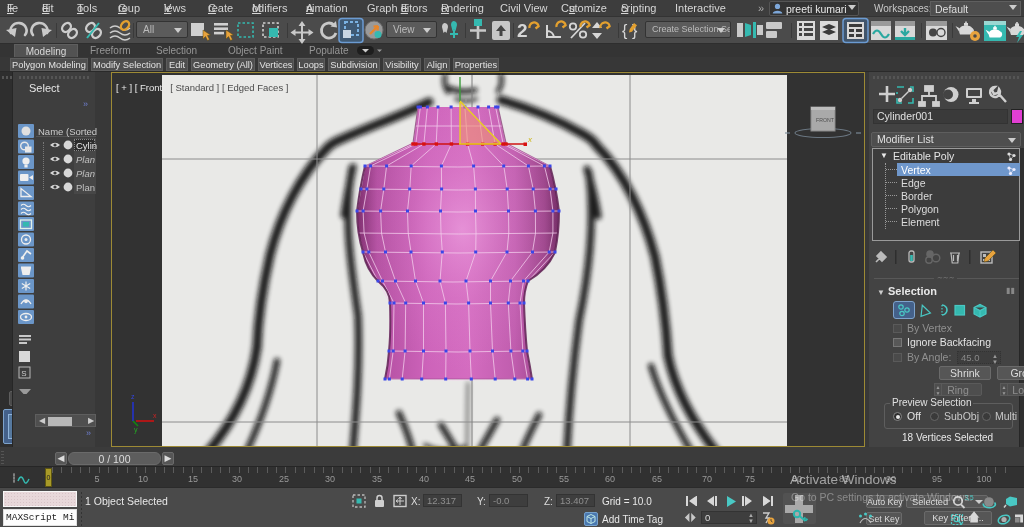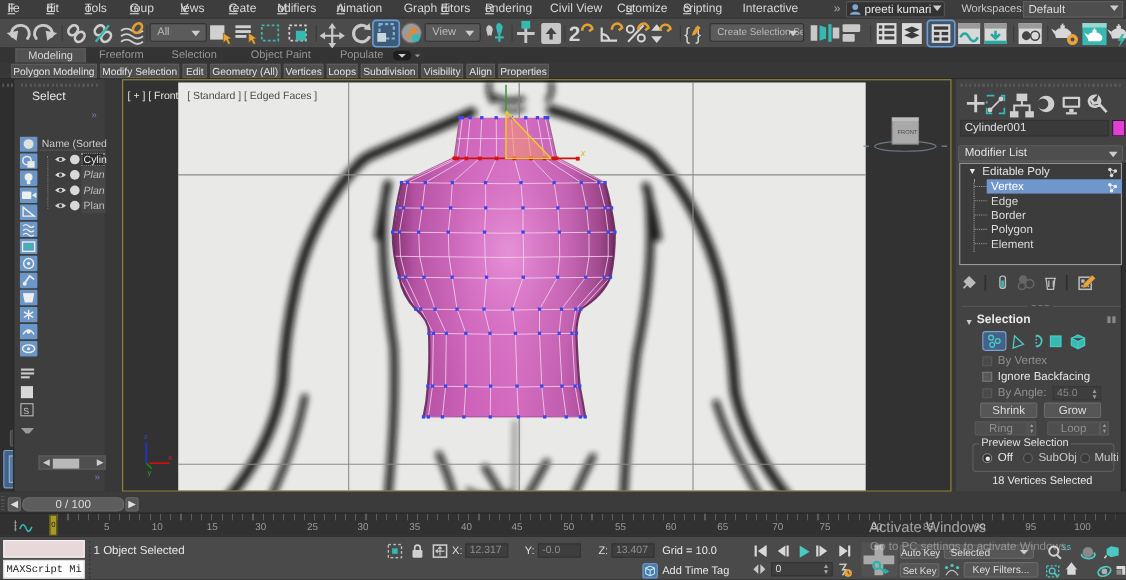--- a/index.html
+++ b/index.html
@@ -21,21 +21,21 @@
 
 #main{left:0;top:72px;width:1024px;height:375px;background:#383838;}
 #leftstrip{left:0;top:0;width:28px;height:375px;background:#2e2e2e;}
 #explorer{left:12px;top:0;width:83px;height:375px;background:#3e3e3e;border-left:1px solid #262626;}
 #viewport{left:111px;top:0;width:754px;height:375px;background:#323232;border:1px solid #9d8a35;}
 #cmdpanel{left:869px;top:0;width:155px;height:375px;background:#434343;}
 
 #sliderrow{left:0;top:447px;width:1024px;height:19px;background:#3b3b3b;}
 #ruler{left:0;top:466px;width:1024px;height:21px;background:#313131;border-top:1px solid #262626;}
 #statusbar{left:0;top:487px;width:1024px;height:40px;background:#4a4a4a;border-top:1px solid #2b2b2b;}
-.btn{background:#565656;border:1px solid #6a6a6a;border-radius:2px;color:#ddd;font-size:10.5px;text-align:center;}
+.btn{background:#565656;border:1px solid #6a6a6a;border-radius:2px;color:#ddd;font-size:10.5px;text-align:center;margin-left:48px;}
 .inset{background:#3e3e3e;border:1px solid #333;color:#8f8f8f;font-size:9.5px;padding-left:3px;}
 .wm{color:rgba(255,255,255,0.55);pointer-events:none;}
 .ck{width:9px;height:9px;background:#585858;border:1px solid #777;}
 .ckd{width:9px;height:9px;background:#4a4a4a;border:1px solid #5a5a5a;}
 </style></head><body>
 <div id="app">
   <div id="menubar">
     <span style="left:7px"><u>F</u>ile</span>
     <span style="left:42px"><u>E</u>dit</span>
     <span style="left:77px"><u>T</u>ools</span>

